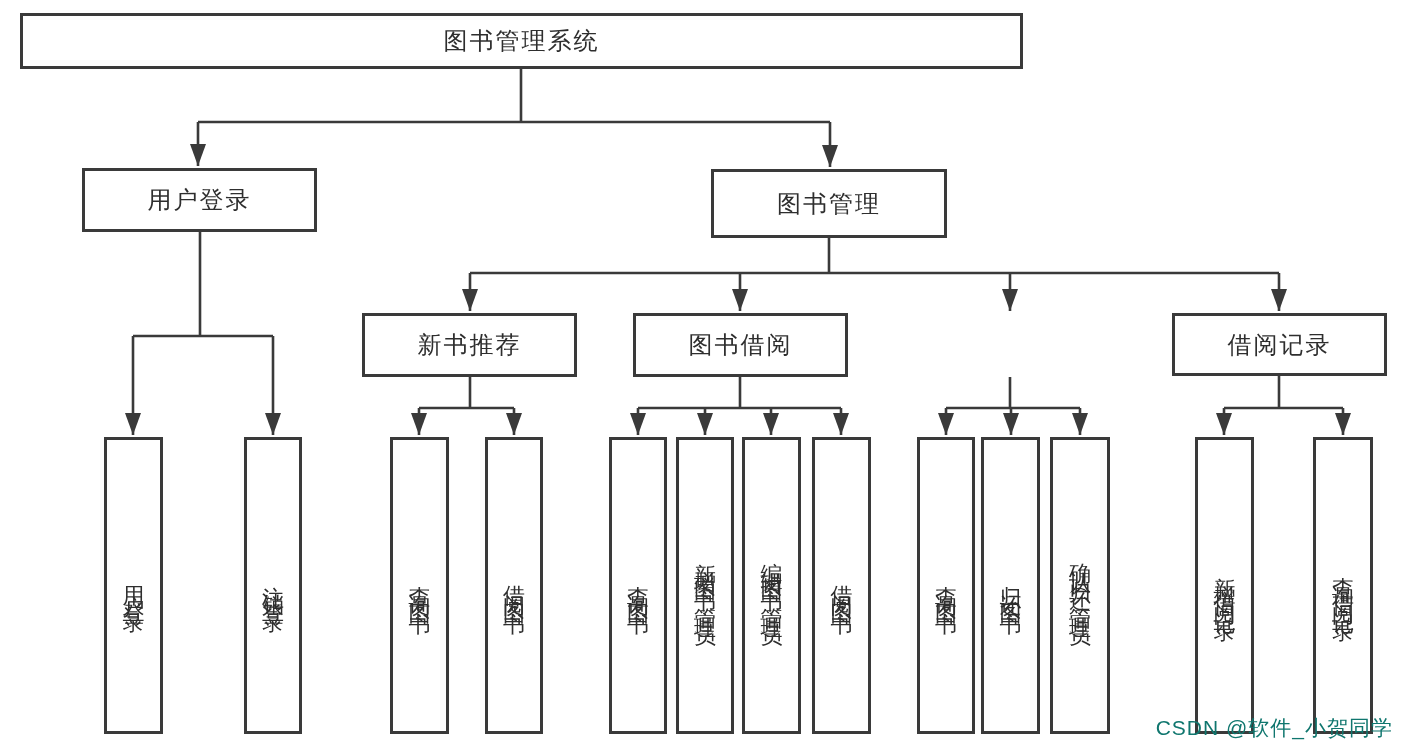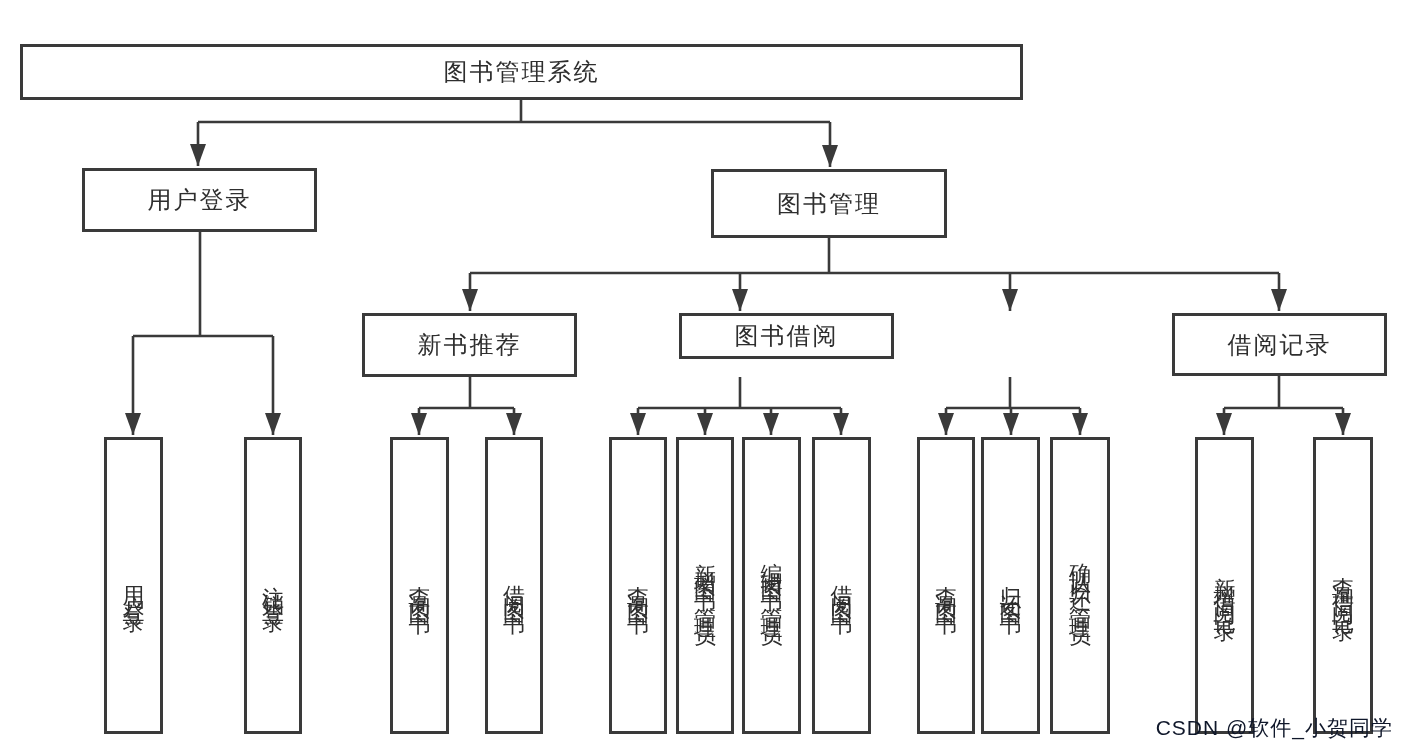--- a/index.html
+++ b/index.html
@@ -34,21 +34,21 @@
     pointer-events:none;
   }
   #connector-layer path, #connector-layer line{
     stroke:#3a3a3a; stroke-width:2.6; fill:none;
   }
   .watermark{
     position:absolute;
     right:12px; top:714px;
     font-size:21px;
     letter-spacing:1px;
-    color:#0f172a;
+    color:#0f766e;
     white-space:nowrap;
     z-index:5;
   }
 </style>
 </head>
 <body>
 
 <div id="stage">
 
   <svg id="connector-layer" width="1405" height="747" viewBox="0 0 1405 747">
@@ -99,35 +99,35 @@
       <line x1="1080" y1="408" x2="1080" y2="435" marker-end="url(#arw)"></line>
     </g>
 
     <g>
       <path d="M1279,376 L1279,408 M1224,408 L1343,408"></path>
       <line x1="1224" y1="408" x2="1224" y2="435" marker-end="url(#arw)"></line>
       <line x1="1343" y1="408" x2="1343" y2="435" marker-end="url(#arw)"></line>
     </g>
   </svg>
 
-  <div class="node h-node" style="left:20px;top:13px;width:1003px;height:56px;margin-top:31px;">
+  <div class="node h-node" style="left:20px;top:13px;width:1003px;height:56px;">
     <span>图书管理系统</span>
   </div>
 
   <div class="node h-node" style="left:82px;top:168px;width:235px;height:64px;">
     <span>用户登录</span>
   </div>
   <div class="node h-node" style="left:711px;top:169px;width:236px;height:69px;">
     <span>图书管理</span>
   </div>
 
   <div class="node h-node" style="left:362px;top:313px;width:215px;height:64px;font-family:Liberation Mono, monospace;">
     <span>新书推荐</span>
   </div>
-  <div class="node h-node" style="left:633px;top:313px;width:215px;height:46px;margin-left:46px;">
+  <div class="node h-node" style="left:633px;top:313px;width:215px;height:64px;">
     <span>图书借阅</span>
   </div>
   <div class="node h-node" style="left:1172px;top:313px;width:215px;height:63px;">
     <span>借阅记录</span>
   </div>
 
   <div class="node v-node" style="left:104px;top:437px;width:59px;height:297px;">
     <span>用户登录</span>
   </div>
   <div class="node v-node" style="left:244px;top:437px;width:58px;height:297px;">

